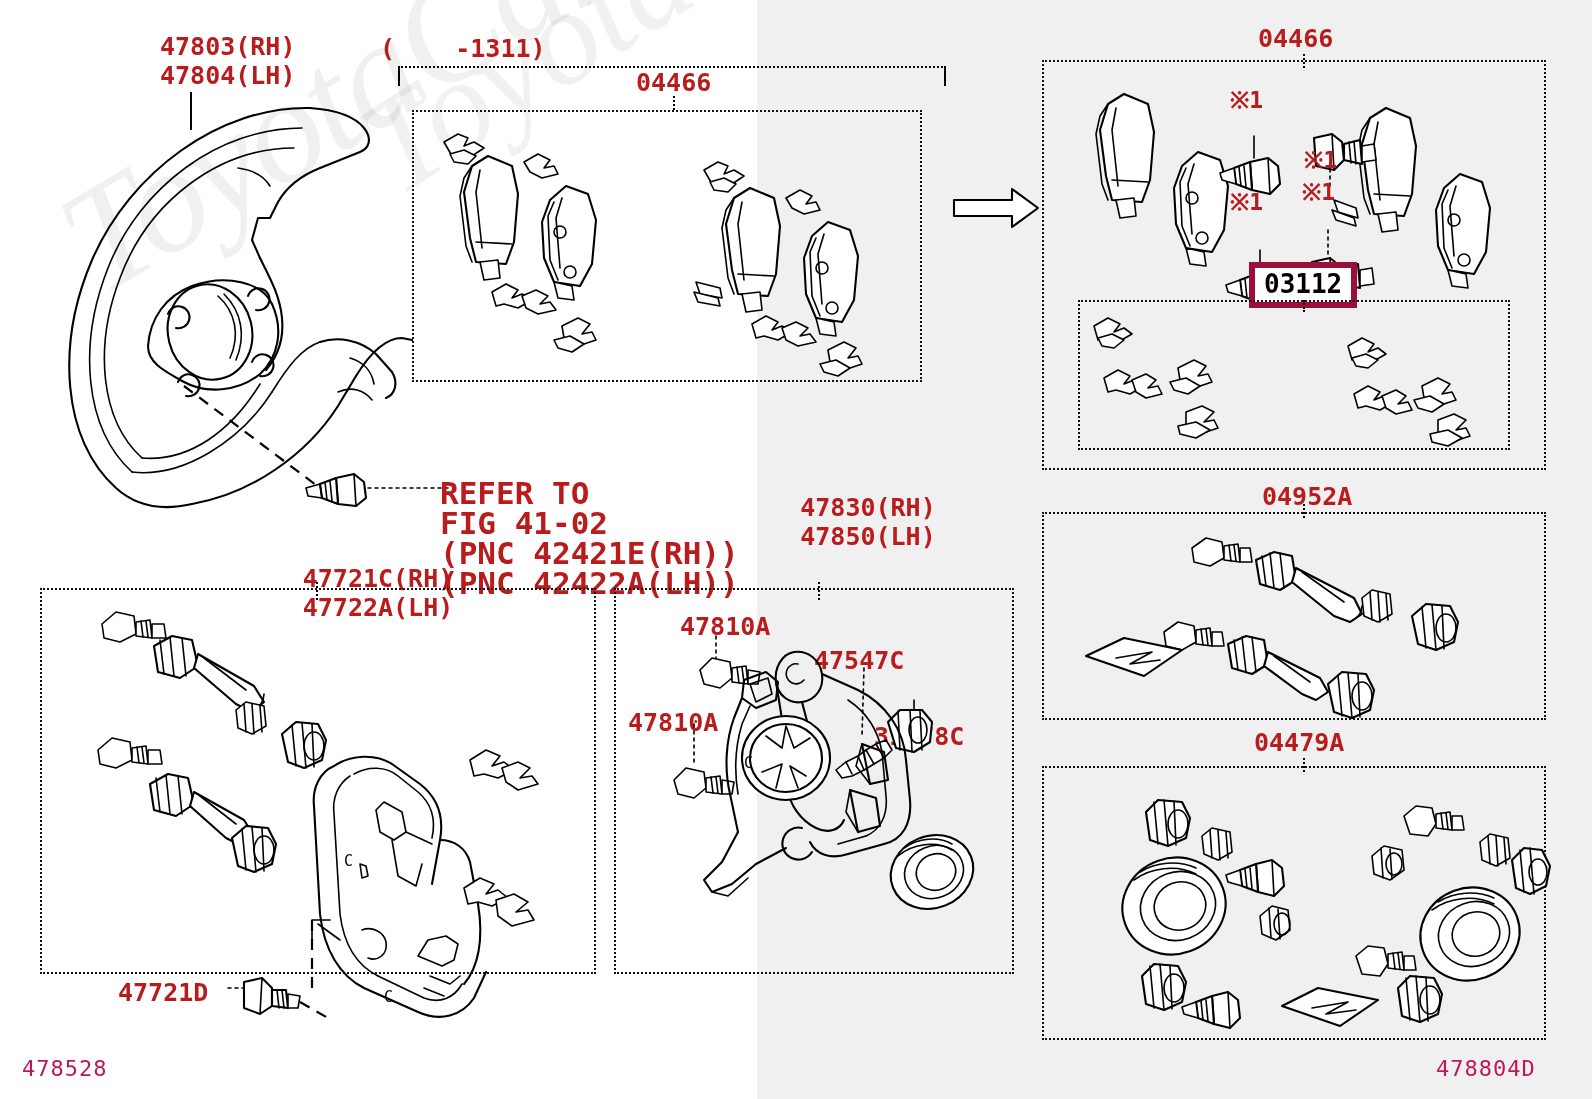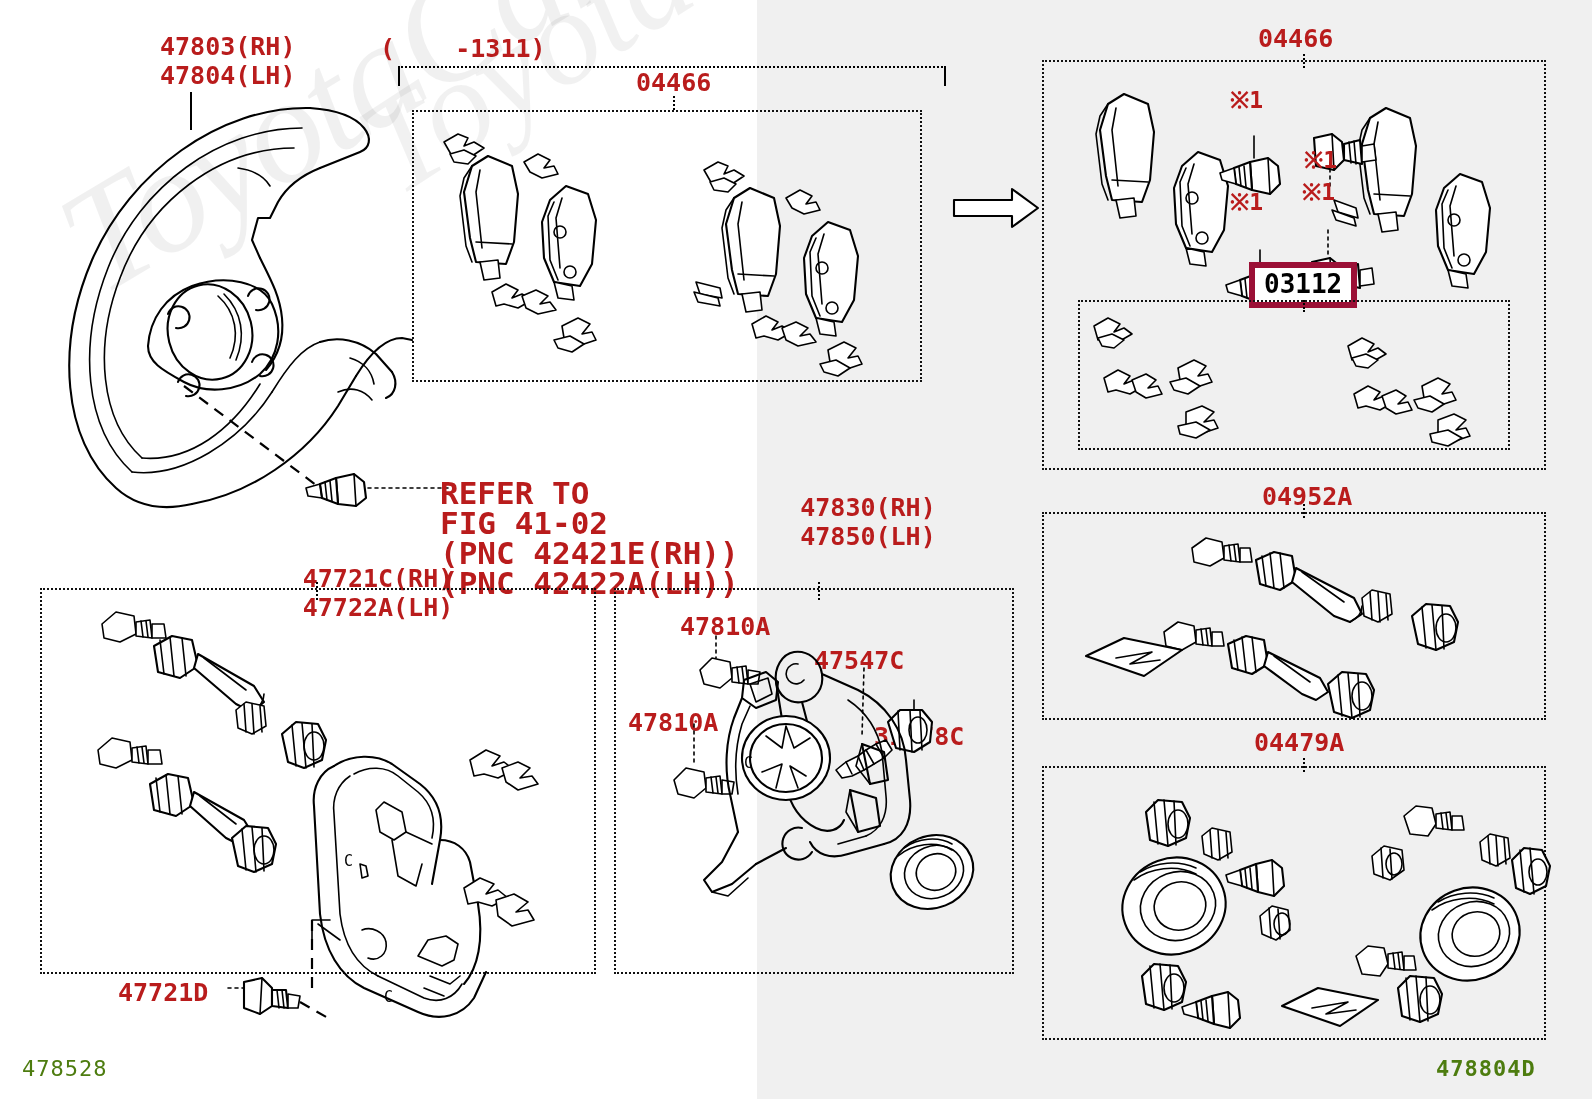--- a/index.html
+++ b/index.html
@@ -75,21 +75,21 @@
     border:6px solid #9b1036;
     background:#ffffff;
     box-sizing:border-box;
     padding:1px 9px 3px 9px;
     font-size:26px;font-weight:bold;color:#000;
     line-height:30px;
   }
   .foot{
     position:absolute;
     font-size:22px;
-    color:#4d7c0f;
+    color:#be185d;
     letter-spacing:1px;
   }
   svg{position:absolute;overflow:visible;}
   svg .ln{fill:none;stroke:#000;stroke-width:2.1;stroke-linejoin:round;stroke-linecap:round;}
   svg .ln-t{fill:none;stroke:#000;stroke-width:1.6;stroke-linejoin:round;stroke-linecap:round;}
   svg .fillw{fill:#fff;stroke:#000;stroke-width:2.1;stroke-linejoin:round;}
   svg .fillw-t{fill:#fff;stroke:#000;stroke-width:1.6;stroke-linejoin:round;}
   svg .dash{fill:none;stroke:#000;stroke-width:2.2;stroke-dasharray:11 8;}
 </style>
 </head>
@@ -679,15 +679,15 @@
     <g transform="translate(276,244)">
       <ellipse class="fillw" cx="42" cy="40" rx="42" ry="36" transform="rotate(-22 42 40)"></ellipse>
       <ellipse class="ln-t" cx="44" cy="40" rx="30" ry="26" transform="rotate(-22 44 40)"></ellipse>
       <ellipse class="ln-t" cx="46" cy="40" rx="20" ry="18" transform="rotate(-22 46 40)"></ellipse>
       <path class="ln-t" d="M14 16 C28 6 48 4 62 12"></path>
       <path class="ln-t" d="M8 24 C22 12 46 8 62 18"></path>
     </g>
   </svg>
 
   <div class="foot" style="left:22px;top:1056px;">478528</div>
-  <div class="foot" style="left:1436px;top:1056px;font-weight:bold;">478804D</div>
+  <div class="foot" style="left:1436px;top:1056px;">478804D</div>
 
 </div>
 
 </body></html>

